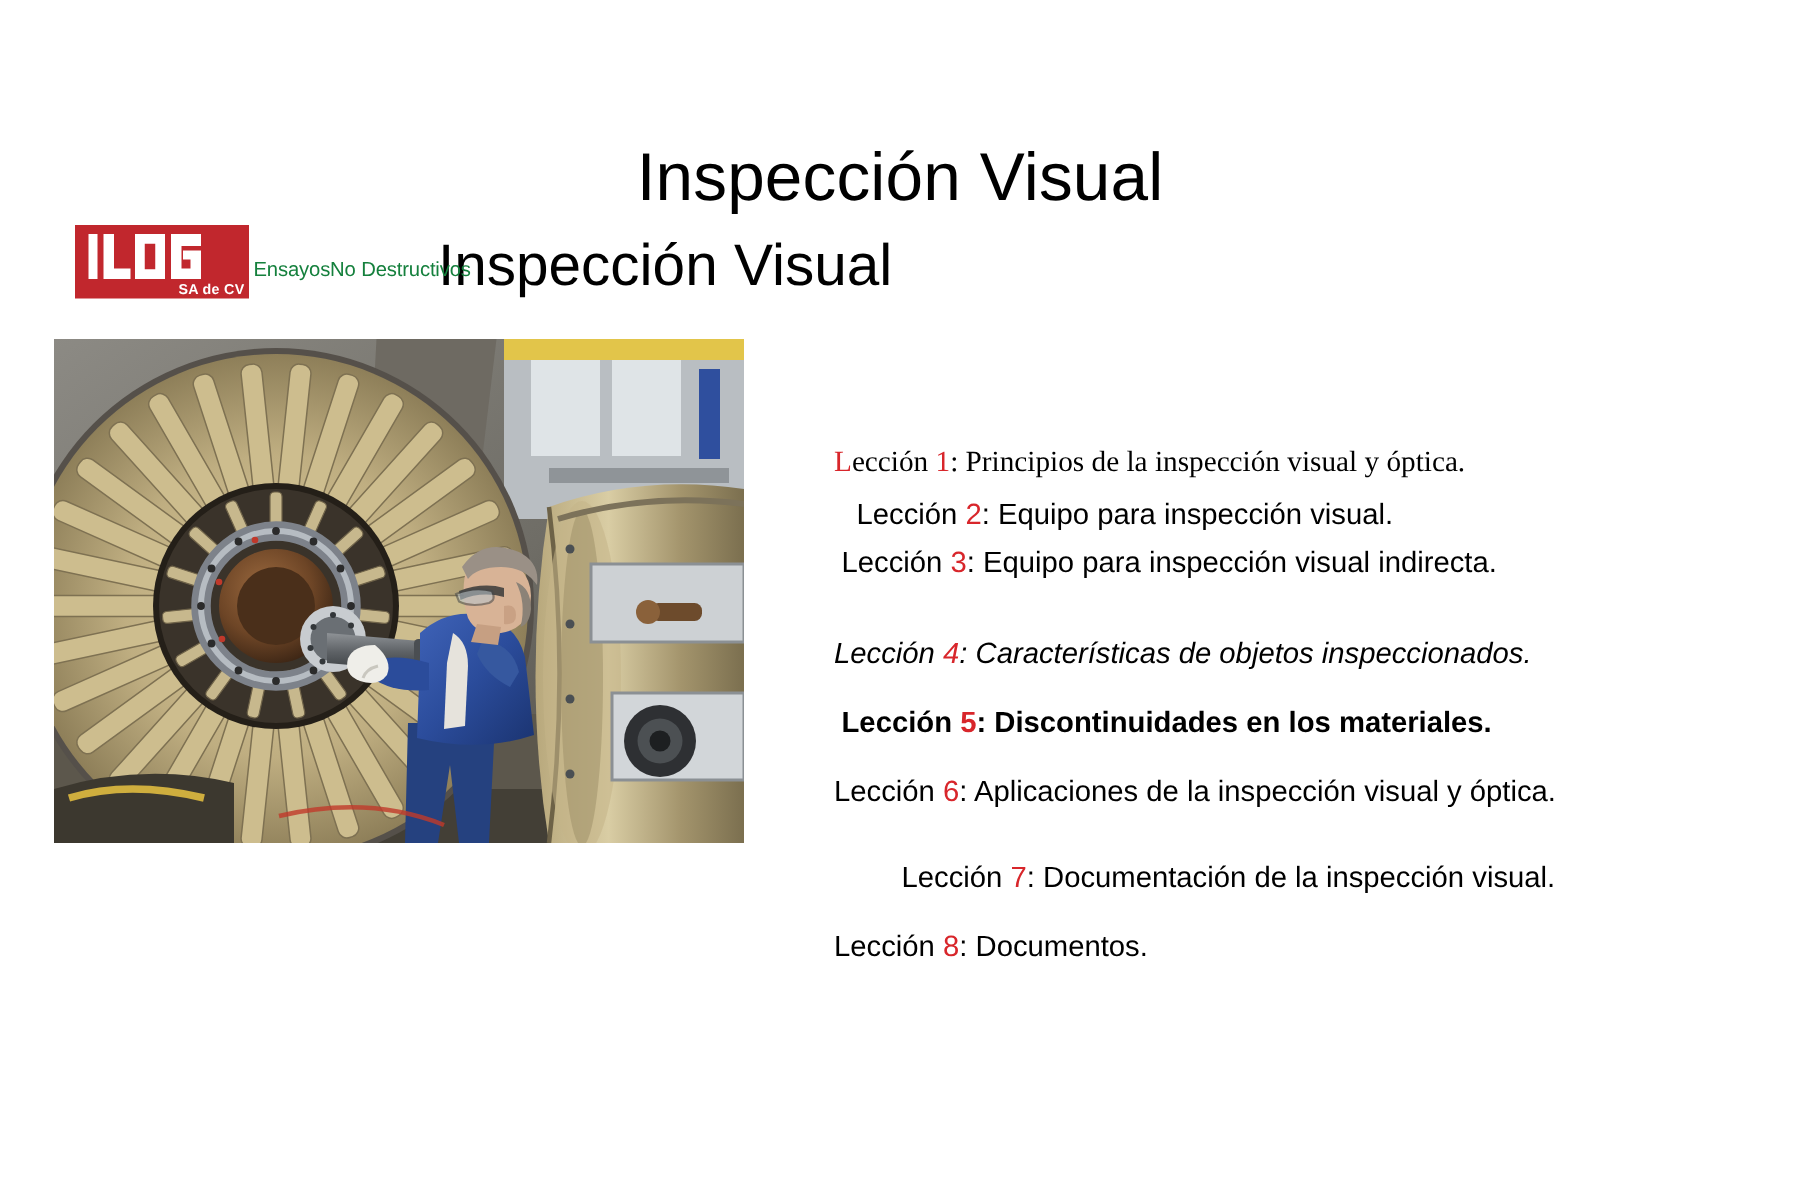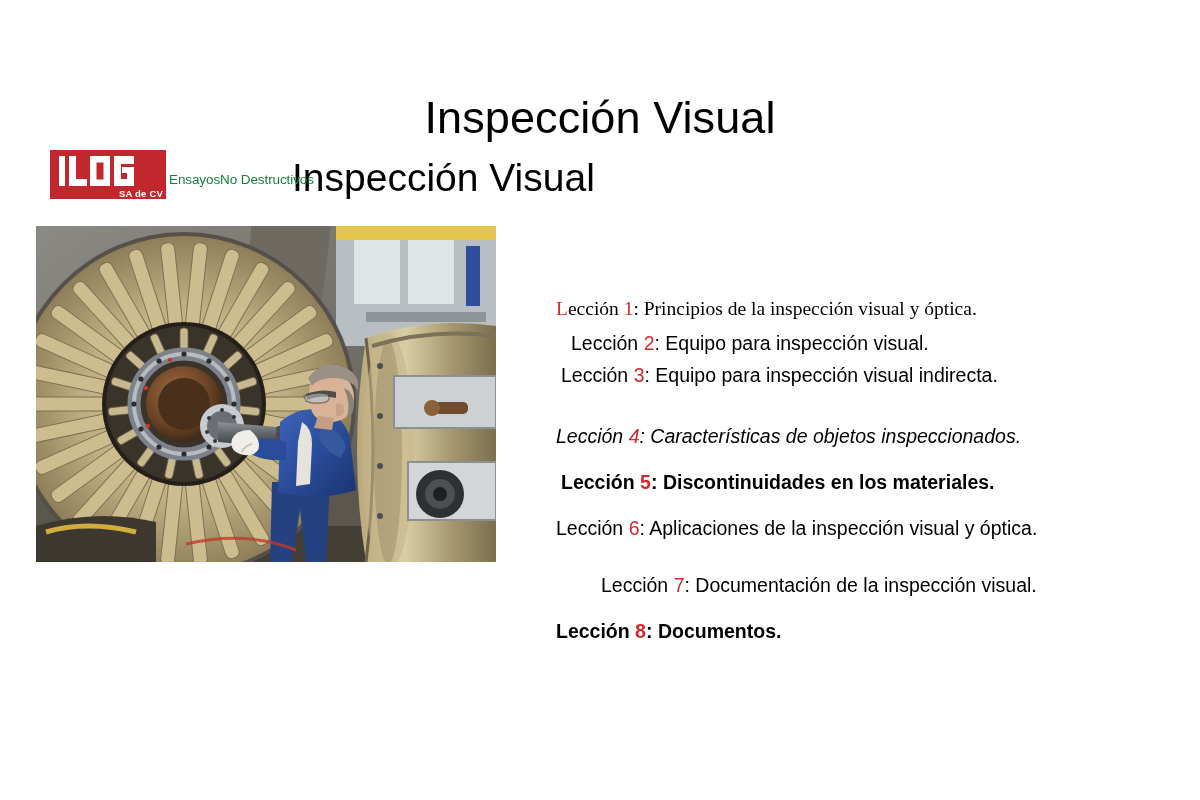--- a/index.html
+++ b/index.html
@@ -116,21 +116,21 @@
   .lesson .num { color: #D8262B; }
   .lesson .lead-red { color: #D8262B; }
 
   .lesson-1 { top: 12px;   left: 0px; font-family: Liberation Serif, serif; }
   .lesson-2 { top: 47px;  left: 15px; }
   .lesson-3 { top: 79px;  left: 5px; }
   .lesson-4 { top: 140px; left: 0px; font-style: italic; }
   .lesson-5 { top: 186px; left: 5px; font-weight: bold; }
   .lesson-6 { top: 232px; left: 0px; }
   .lesson-7 { top: 289px; left: 5px; margin-left: 40px; }
-  .lesson-8 { top: 335px; left: 0px; font-weight: bold; }
+  .lesson-8 { top: 335px; left: 0px; }
 </style>
 </head>
 <body>
 
 <div class="slide">
 
   <div class="slide-title">Inspección Visual</div>
   <div class="slide-subtitle">Inspección Visual</div>
 
   <div class="logo-wrap">

